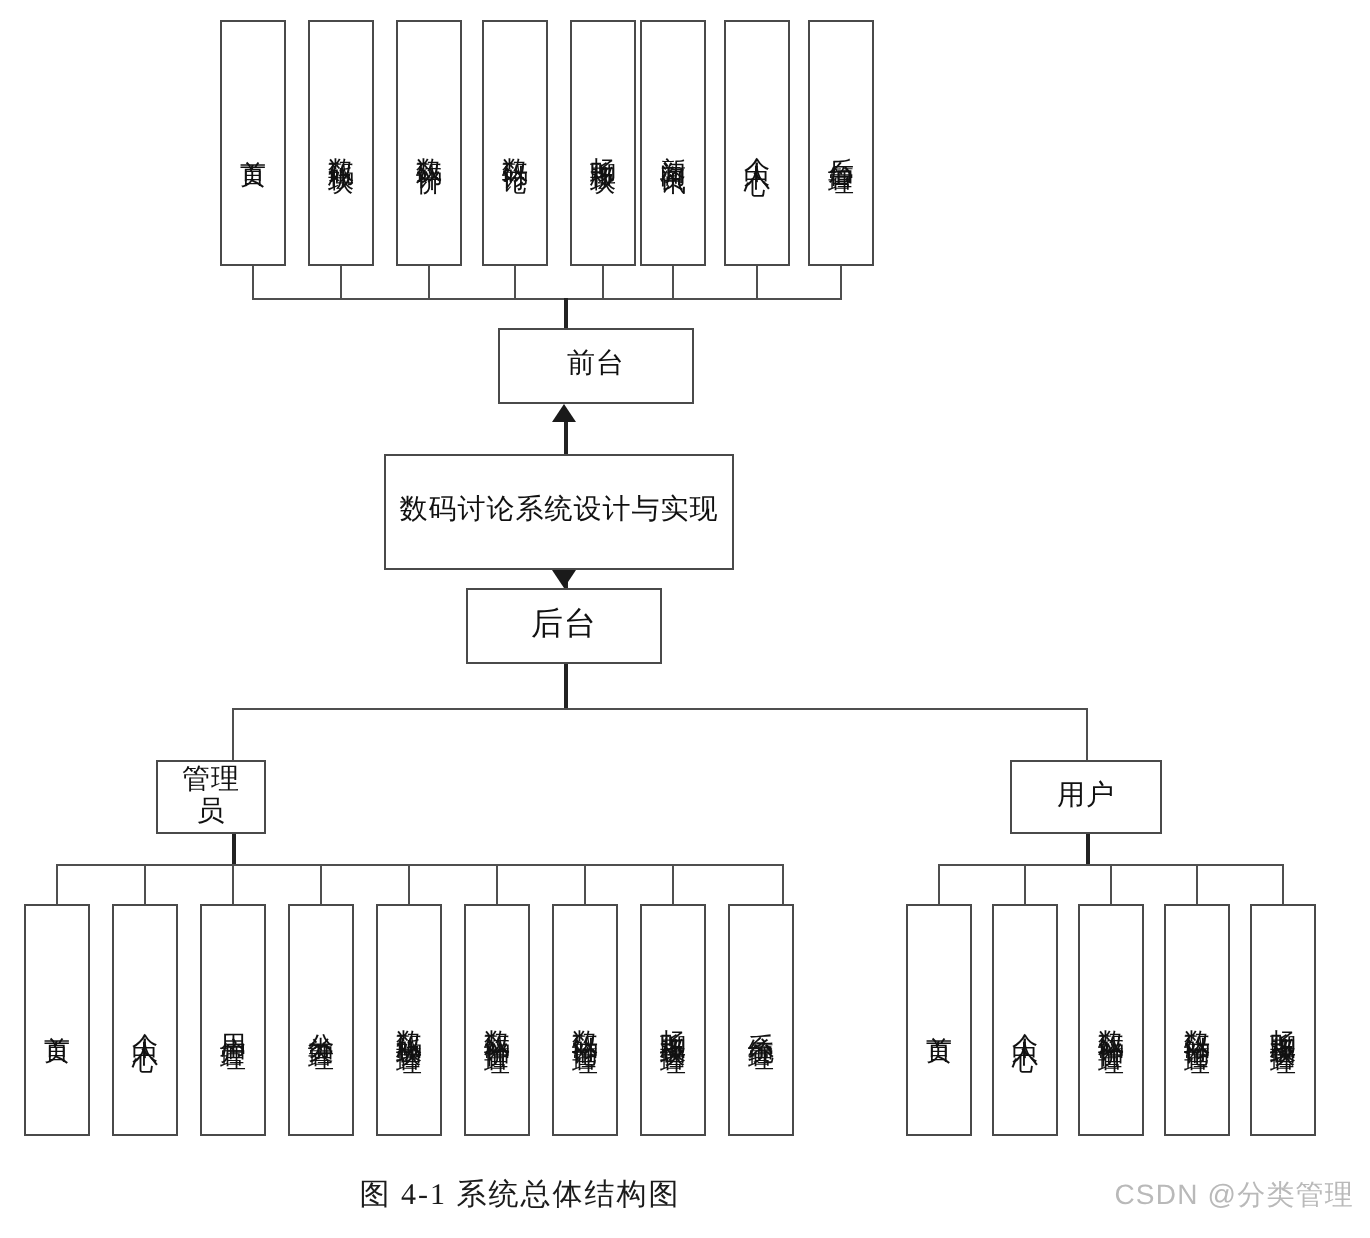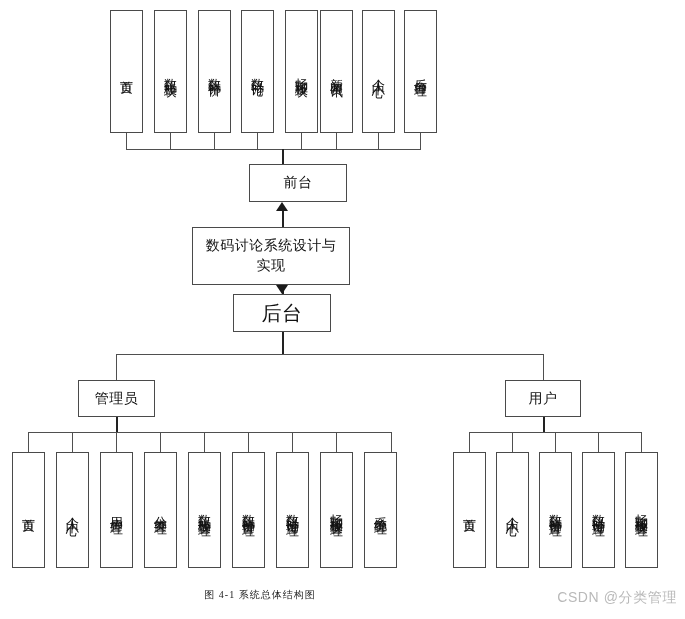--- a/index.html
+++ b/index.html
@@ -56,21 +56,21 @@
     border-right:6px solid transparent;
   }
   .arrow-up{border-bottom:9px solid #1a1a1a;}
   .arrow-down{border-top:9px solid #1a1a1a;}
 
   
   #caption{
     position:absolute;
     left:0;top:588px;width:520px;
     text-align:center;
-    font-size:10px;
+    font-size:15px;
     font-family:"Liberation Serif","DejaVu Serif",serif;
     color:#1b1b1b;
     letter-spacing:1px;
   }
   #watermark{
     position:absolute;
     right:8px;top:589px;
     font-size:14px;
     color:#b9b9b9;
     font-family:"Liberation Sans","DejaVu Sans",sans-serif;
@@ -103,36 +103,36 @@
 
   <div class="ln lnh" style="left:126px;top:149px;width:295px;"></div>
 
   <div class="ln lnv lnk" style="left:282px;top:149px;height:15px;width:2px;"></div>
 
   <div class="node horiz" style="left:233px;top:164px;width:98px;height:38px;font-size:14px;margin-left:16px;">前台</div>
 
   <div class="ln lnv lnk" style="left:282px;top:209px;height:18px;width:2px;"></div>
   <div class="arrow-up" style="left:276px;top:202px;"></div>
 
-  <div class="node horiz" style="left:192px;top:227px;width:158px;height:58px;font-size:14px;line-height:1.4;">数码讨论系统设计与实现</div>
+  <div class="node horiz" style="left:192px;top:227px;width:175px;height:58px;font-size:14px;line-height:1.4;">数码讨论系统设计与实现</div>
 
   <div class="ln lnv lnk" style="left:282px;top:285px;height:9px;width:2px;"></div>
   <div class="arrow-down" style="left:276px;top:285px;"></div>
 
-  <div class="node horiz" style="left:233px;top:294px;width:98px;height:38px;font-size:20px;">后台</div>
+  <div class="node horiz" style="left:233px;top:294px;width:98px;height:38px;font-size:16px;">后台</div>
 
   <div class="ln lnv lnk" style="left:282px;top:332px;height:22px;width:2px;"></div>
 
   <div class="ln lnh" style="left:116px;top:354px;width:427px;"></div>
 
   <div class="ln lnv" style="left:116px;top:354px;height:26px;"></div>
 
   <div class="ln lnv" style="left:543px;top:354px;height:26px;"></div>
 
-  <div class="node horiz" style="left:78px;top:380px;width:77px;height:37px;font-size:14px;">管理员</div>
+  <div class="node horiz" style="left:78px;top:380px;width:55px;height:37px;font-size:14px;">管理员</div>
   <div class="node horiz" style="left:505px;top:380px;width:76px;height:37px;font-size:14px;">用户</div>
 
   <div class="ln lnv lnk" style="left:116px;top:417px;height:15px;width:2px;"></div>
   <div class="ln lnh" style="left:28px;top:432px;width:363px;"></div>
 
   <div class="ln lnv" style="left:28px;top:432px;height:20px;"></div>
   <div class="ln lnv" style="left:72px;top:432px;height:20px;"></div>
   <div class="ln lnv" style="left:116px;top:432px;height:20px;"></div>
   <div class="ln lnv" style="left:160px;top:432px;height:20px;"></div>
   <div class="ln lnv" style="left:204px;top:432px;height:20px;"></div>

